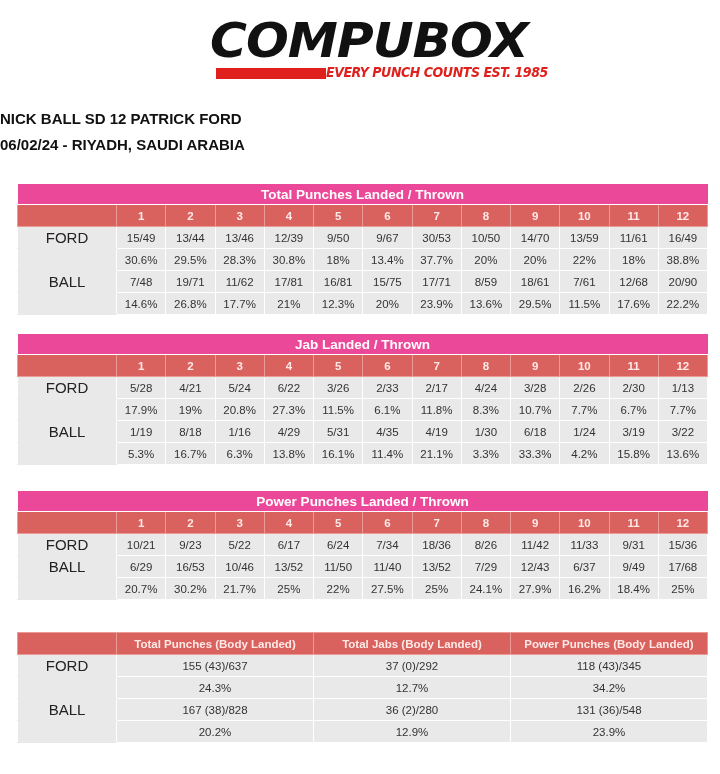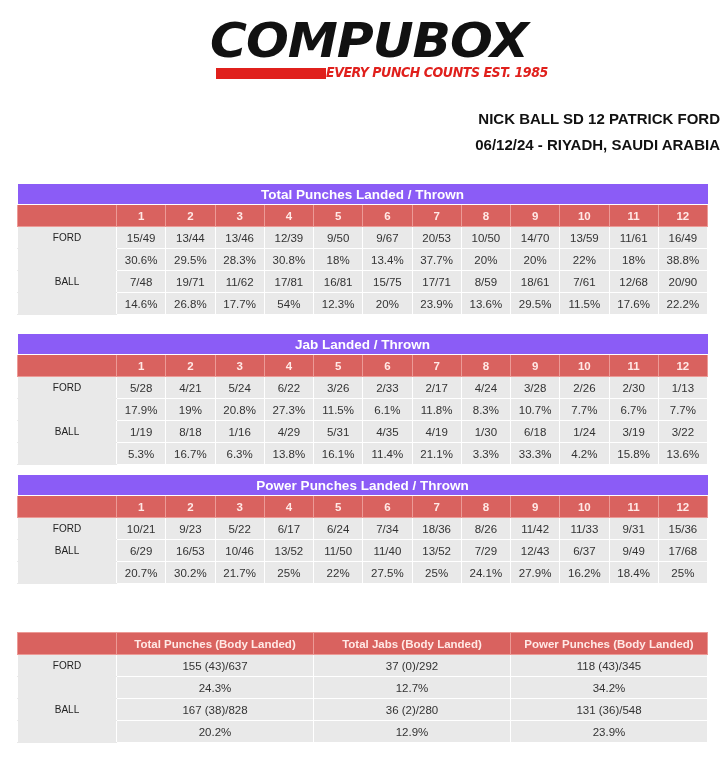--- a/index.html
+++ b/index.html
@@ -1,46 +1,46 @@
 <!DOCTYPE html>
 <html><head>
 <meta charset="utf-8">
 <style>
   html, body { margin:0; padding:0; background:#ffffff; }
   body { width:720px; height:774px; position:relative; overflow:hidden; font-family:"Liberation Sans", sans-serif; color:#222; }
   .logo { position:absolute; left:210px; top:14px; width:300px; height:70px; }
   .logo-word { position:absolute; left:0; top:0; font-family:"DejaVu Sans", sans-serif; font-weight:bold; font-style:italic; font-size:48px; letter-spacing:-1px; color:#111; transform:scaleX(1.05); transform-origin:left top; line-height:52px; }
   .logo-bar { position:absolute; left:6px; top:54px; width:110px; height:11px; background:#e0201c; }
   .logo-tag { position:absolute; left:116px; top:50px; font-family:"DejaVu Sans", sans-serif; font-weight:bold; font-style:italic; font-size:14px; color:#e0201c; letter-spacing:-0.5px; white-space:nowrap; transform:scaleX(0.9); transform-origin:left top; }
-  .headline { position:absolute; left:0; width:720px; text-align:right; font-weight:bold; font-size:15px; color:#111; }
+  .headline { position:absolute; left:0; width:720px; text-align:left; font-weight:bold; font-size:15px; color:#111; }
   .hl1 { top:110px; }
   .hl2 { top:136px; }
   table.stat { position:absolute; left:17px; width:691px; border-collapse:collapse; table-layout:fixed; font-size:11.5px; }
   table.stat td, table.stat th { padding:0; text-align:center; height:21px; border:1px solid #ffffff; }
-  table.stat .title-row th { background:#8b5cf6; color:#fff; font-size:13.5px; font-weight:bold; height:20px; border:none; border-bottom:1px solid #ffffff; }
+  table.stat .title-row th { background:#ec4899; color:#fff; font-size:13.5px; font-weight:bold; height:20px; border:none; border-bottom:1px solid #ffffff; }
   table.stat .hdr-row th { background:#d9625f; color:#ffe9e6; font-size:11.5px; font-weight:bold; height:21px; border:1px solid #ec9a96; }
   table.stat td { background:#e9e9e9; color:#333; }
-  table.stat td.name { font-size:10px; color:#222; border-bottom-color:#e9e9e9; }
+  table.stat td.name { font-size:15px; color:#222; border-bottom-color:#e9e9e9; }
   table.stat tr.row-b td.name { border-top-color:#e9e9e9; }
   #t1 { top:184px; }
   #t2 { top:334px; }
-  #t3 { top:475px; }
+  #t3 { top:491px; }
   #t4 { top:632px; }
 </style>
 </head>
 <body>
 
 <div class="logo">
   <div class="logo-word">COMPUBOX</div>
   <div class="logo-bar"></div>
   <div class="logo-tag">EVERY PUNCH COUNTS EST. 1985</div>
 </div>
 
 <div class="headline hl1">NICK BALL SD 12 PATRICK FORD</div>
-<div class="headline hl2">06/12/24 - RIYADH, SAUDI ARABIA</div>
+<div class="headline hl2">06/02/24 - RIYADH, SAUDI ARABIA</div>
 
 <table class="stat" id="t1">
     <colgroup>
       <col style="width:99px">
       <col>
       <col>
       <col>
       <col>
       <col>
       <col>
@@ -71,21 +71,21 @@
         <th>12</th>
       </tr>
       <tr class="row-a">
         <td class="name">FORD</td>
         <td>15/49</td>
         <td>13/44</td>
         <td>13/46</td>
         <td>12/39</td>
         <td>9/50</td>
         <td>9/67</td>
-        <td>20/53</td>
+        <td>30/53</td>
         <td>10/50</td>
         <td>14/70</td>
         <td>13/59</td>
         <td>11/61</td>
         <td>16/49</td>
       </tr>
       <tr class="row-b">
         <td class="name"></td>
         <td>30.6%</td>
         <td>29.5%</td>
@@ -113,21 +113,21 @@
         <td>18/61</td>
         <td>7/61</td>
         <td>12/68</td>
         <td>20/90</td>
       </tr>
       <tr class="row-b">
         <td class="name"></td>
         <td>14.6%</td>
         <td>26.8%</td>
         <td>17.7%</td>
-        <td>54%</td>
+        <td>21%</td>
         <td>12.3%</td>
         <td>20%</td>
         <td>23.9%</td>
         <td>13.6%</td>
         <td>29.5%</td>
         <td>11.5%</td>
         <td>17.6%</td>
         <td>22.2%</td>
       </tr>
     </tbody>

